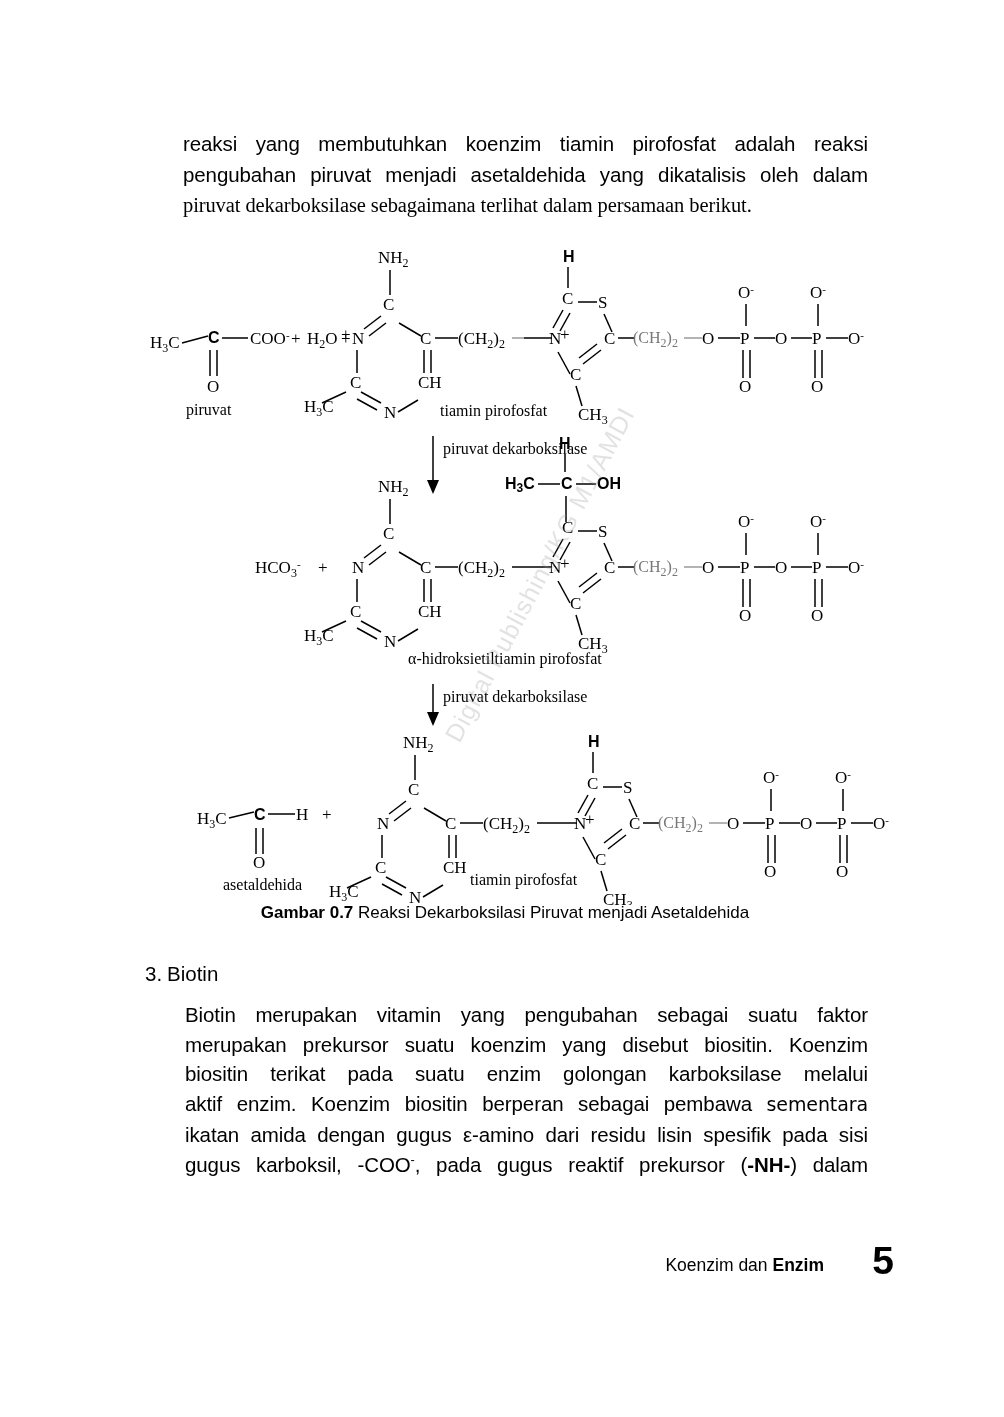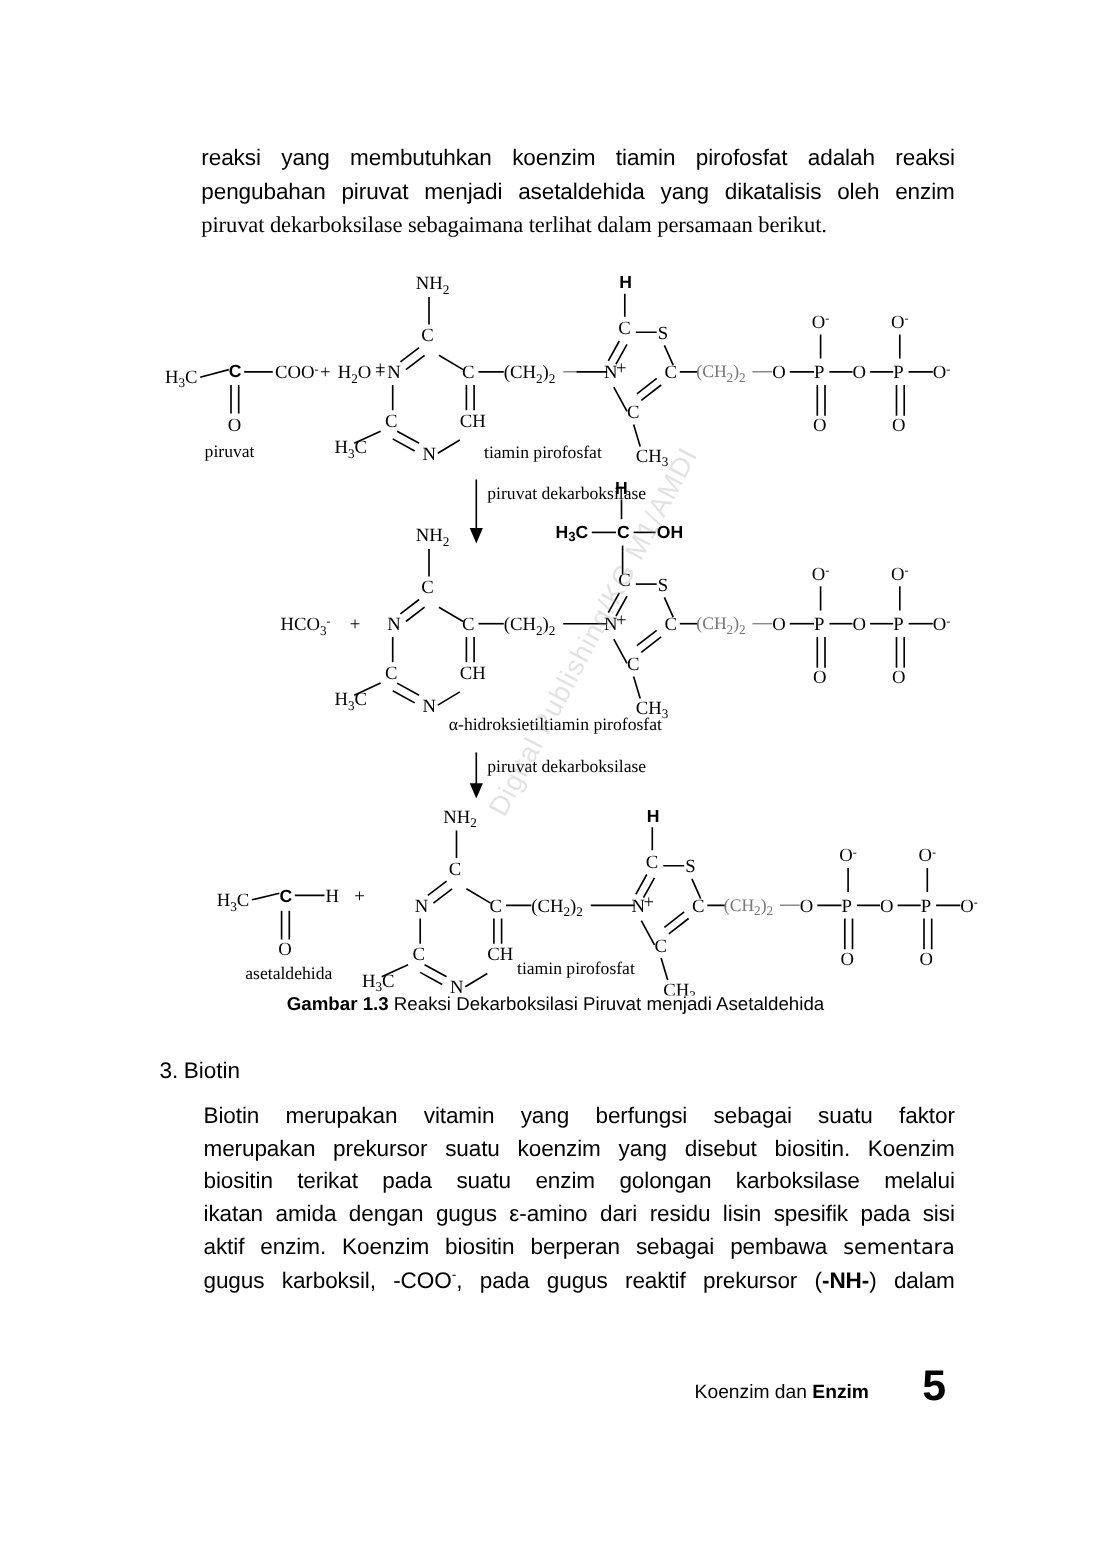--- a/index.html
+++ b/index.html
@@ -108,21 +108,21 @@
   .biotin-para .bold { font-weight: bold; }
   sup.minus {
     font-size: 0.62em;
     vertical-align: super;
     line-height: 0;
   }
 
   
   .footer {
     position: absolute;
-    left: 600px;
+    left: 634px;
     top: 1245px;
     width: 270px;
     height: 55px;
   }
   .footer-text {
     position: absolute;
     right: 80px;
     top: 10px;
     font-size: 17.5px;
     white-space: nowrap;
@@ -172,21 +172,21 @@
   line, path.bond { stroke: #000; stroke-width: 1.5; fill: none; }
   line.faint { stroke: #8a8a8a; stroke-width: 1.3; }
 </style>
 </head>
 <body>
 
 <div class="page">
 
   <div class="intro-para">
     <span class="para-line">reaksi  yang   membutuhkan   koenzim  tiamin  pirofosfat  adalah  reaksi</span>
-    <span class="para-line">pengubahan piruvat menjadi asetaldehida yang dikatalisis oleh enzim</span>
+    <span class="para-line">pengubahan piruvat menjadi asetaldehida yang dikatalisis oleh dalam</span>
     <span class="para-line l3">piruvat dekarboksilase sebagaimana terlihat dalam persamaan berikut.</span>
   </div>
 
   <div class="chem">
     <svg width="1004" height="665" viewBox="0 0 1004 665" xmlns="http://www.w3.org/2000/svg">
 
       <g>
 
         <text class="atom" x="150" y="108">H<tspan class="sub" dy="4">3</tspan><tspan dy="-4">C</tspan></text>
         <line x1="182" y1="103" x2="208" y2="96"></line>
@@ -464,34 +464,34 @@
 
         <text class="lbl" x="470" y="645">tiamin pirofosfat</text>
       </g>
 
     </svg>
   </div>
 
   <div class="watermark">Digital Publishing/KG M1/AMDI</div>
 
   <div class="fig-caption">
-    <span class="cap-num">Gambar 1.3</span><span class="cap-txt"> Reaksi Dekarboksilasi Piruvat menjadi Asetaldehida</span>
+    <span class="cap-num">Gambar 0.7</span><span class="cap-txt"> Reaksi Dekarboksilasi Piruvat menjadi Asetaldehida</span>
   </div>
 
   <div class="list-item">
     <span class="list-num">3.</span>
     <span class="list-title">Biotin</span>
   </div>
 
   <div class="biotin-para">
-    <span class="para-line">Biotin   merupakan   vitamin   yang   berfungsi   sebagai   suatu   faktor</span>
+    <span class="para-line">Biotin   merupakan   vitamin   yang   pengubahan   sebagai   suatu   faktor</span>
     <span class="para-line">merupakan prekursor suatu koenzim yang disebut biositin. Koenzim</span>
     <span class="para-line">biositin   terikat   pada   suatu   enzim   golongan   karboksilase   melalui</span>
+    <span class="para-line"><span>aktif enzim. Koenzim biositin berperan sebagai pembawa </span><span class="alt-font">sementara</span></span>
     <span class="para-line">ikatan amida dengan gugus ε-amino dari residu lisin spesifik pada sisi</span>
-    <span class="para-line"><span>aktif enzim. Koenzim biositin berperan sebagai pembawa </span><span class="alt-font">sementara</span></span>
     <span class="para-line"><span>gugus karboksil, -COO</span><sup class="minus">-</sup><span>, pada gugus reaktif prekursor (</span><span class="bold">-NH-</span><span>) dalam</span></span>
   </div>
 
   <div class="footer">
     <div class="footer-text"><span>Koenzim dan </span><span class="bold">Enzim</span></div>
     <div class="footer-page">5</div>
   </div>
 
 </div>
 

